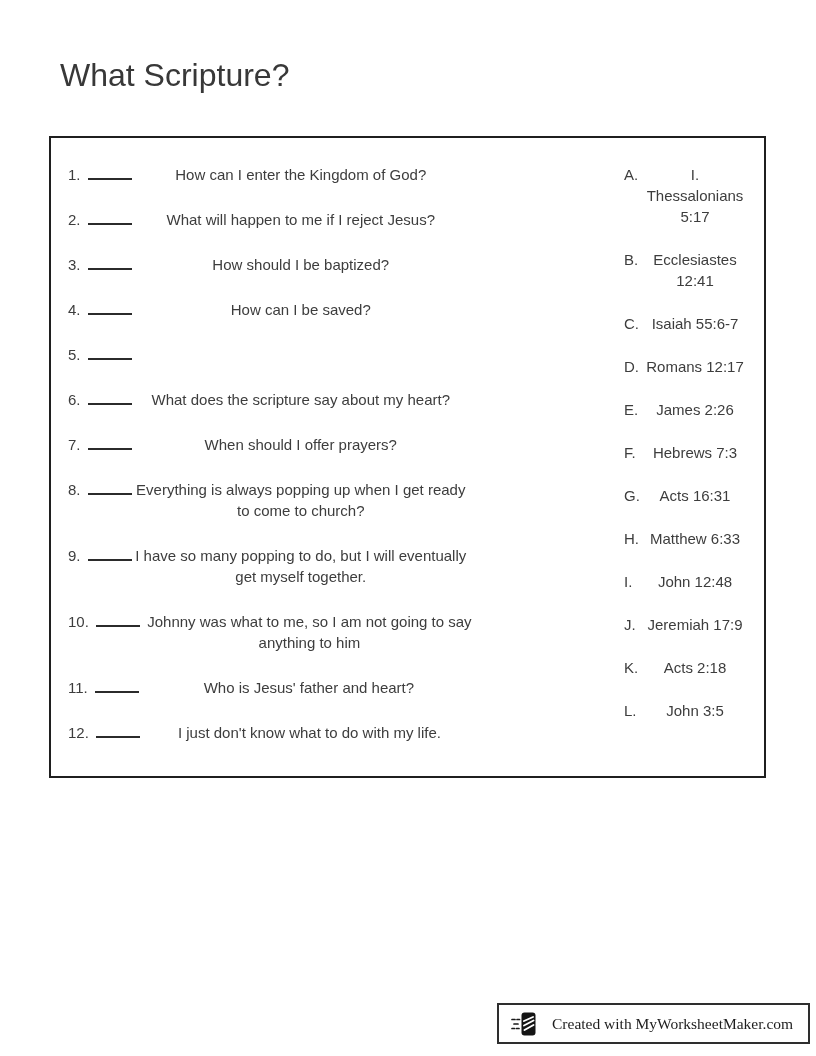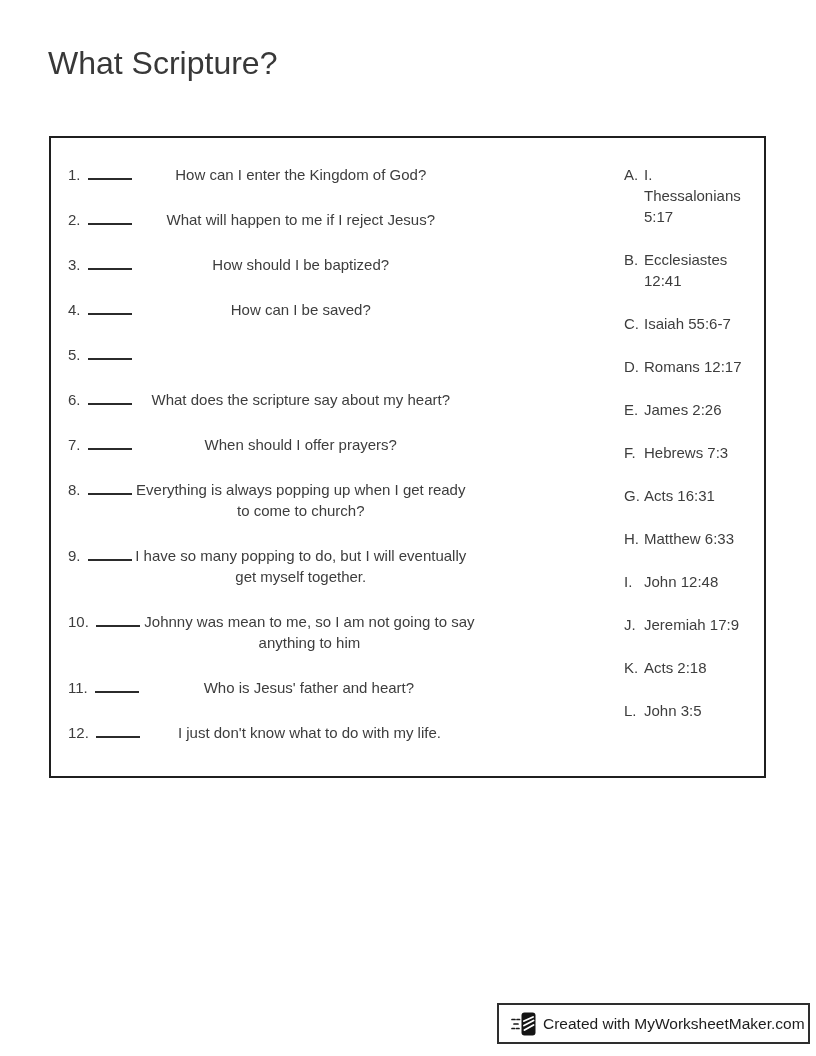--- a/index.html
+++ b/index.html
@@ -12,21 +12,21 @@
     width: 816px;
     height: 1056px;
     font-family: "Liberation Sans", "DejaVu Sans", sans-serif;
     color: #3d3d3d;
     overflow: hidden;
   }
   h1.page-title {
     position: absolute;
     left: 48px;
     top: 45px;
-    margin: 0;
+    margin: 12px;
     font-size: 32px;
     font-weight: 400;
     color: #383838;
     letter-spacing: 0;
   }
   .worksheet-box {
     position: absolute;
     left: 49px;
     top: 136px;
     width: 717px;
@@ -85,33 +85,35 @@
     line-height: 21px;
     margin-bottom: 22px;
   }
   .a-letter {
     flex: none;
     width: 20px;
   }
   .a-text {
     flex: 1;
     min-width: 0;
+    text-align: center;
   }
   .footer-credit {
     position: absolute;
     left: 497px;
     top: 1003px;
     width: 313px;
     height: 41px;
     box-sizing: border-box;
     border: 2px solid #2e2e2e;
     display: flex;
     align-items: center;
     padding: 0 12px;
-    gap: 4px;
+    gap: 13px;
+    font-family: Liberation Serif, serif;
   }
   .footer-credit .credit-text {
     font-size: 15.5px;
     color: #1d1d1d;
     white-space: nowrap;
   }
   .logo-icon {
     flex: none;
     display: block;
   }
@@ -172,21 +174,21 @@
 
   <li class="q-row">
     <span class="q-num">9.</span>
     <span class="q-blank"></span>
     <span class="q-text">I have so many popping to do, but I will eventually get myself together.</span>
   </li>
 
   <li class="q-row">
     <span class="q-num">10.</span>
     <span class="q-blank"></span>
-    <span class="q-text">Johnny was mean to me, so I am not going to say anything to him</span>
+    <span class="q-text">Johnny was what to me, so I am not going to say anything to him</span>
   </li>
 
   <li class="q-row">
     <span class="q-num">11.</span>
     <span class="q-blank"></span>
     <span class="q-text">Who is Jesus' father and heart?</span>
   </li>
 
   <li class="q-row">
     <span class="q-num">12.</span>

